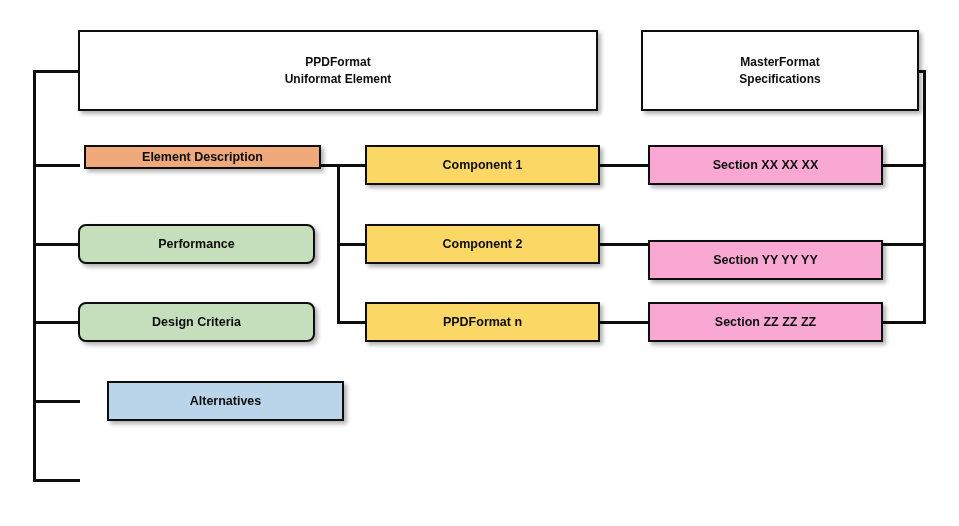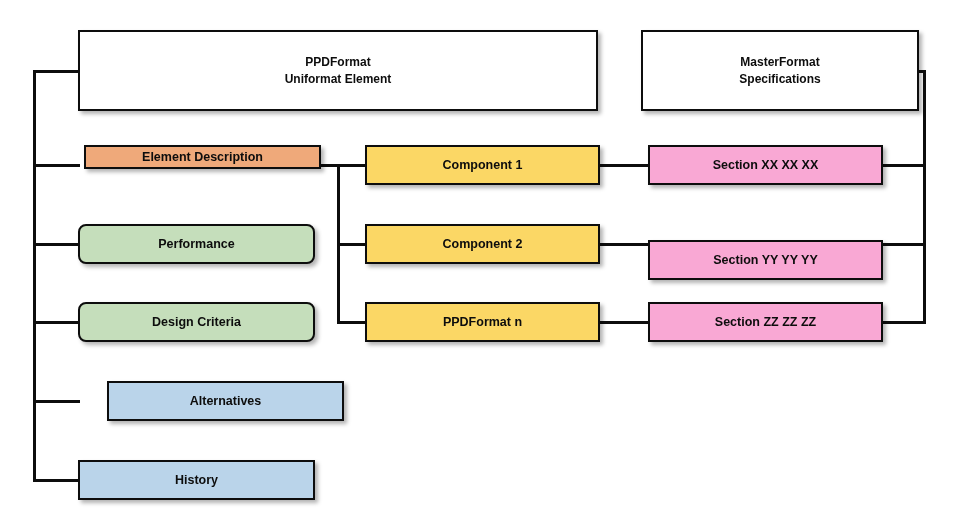--- a/index.html
+++ b/index.html
@@ -114,23 +114,20 @@
   </div>
 
   <div class="box row green" style="left:78px; top:302px; width:237px; height:40px;">
     <span class="lbl">Design Criteria</span>
   </div>
 
   <div class="box row blue" style="left:78px; top:381px; width:237px; height:40px;margin-left:29px;">
     <span class="lbl">Alternatives</span>
   </div>
 
-  <div class="box row blue" style="left:78px; top:460px; width:237px; height:40px;">
-    <span class="lbl">History</span>
-  </div>
 
   <div class="box row gold" style="left:365px; top:145px; width:235px; height:40px;">
     <span class="lbl">Component 1</span>
   </div>
 
   <div class="box row gold" style="left:365px; top:224px; width:235px; height:40px;">
     <span class="lbl">Component 2</span>
   </div>
 
   <div class="box row gold" style="left:365px; top:302px; width:235px; height:40px;">

